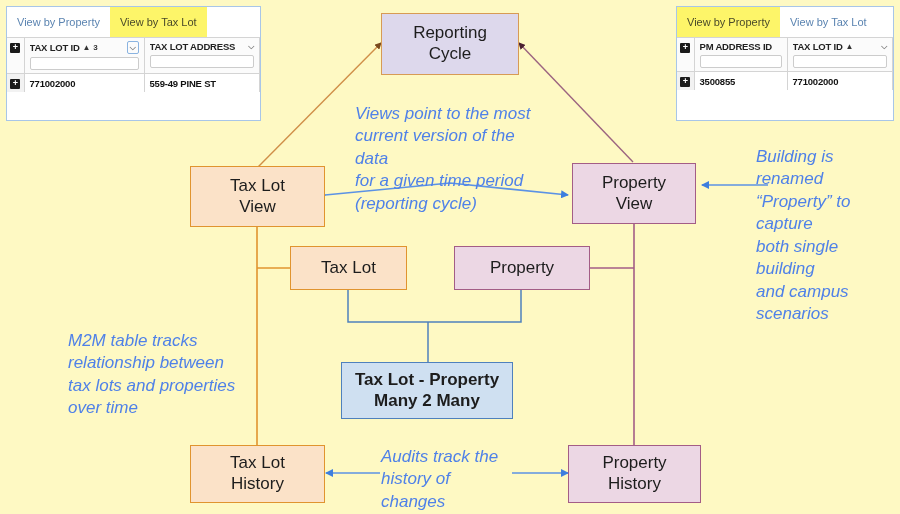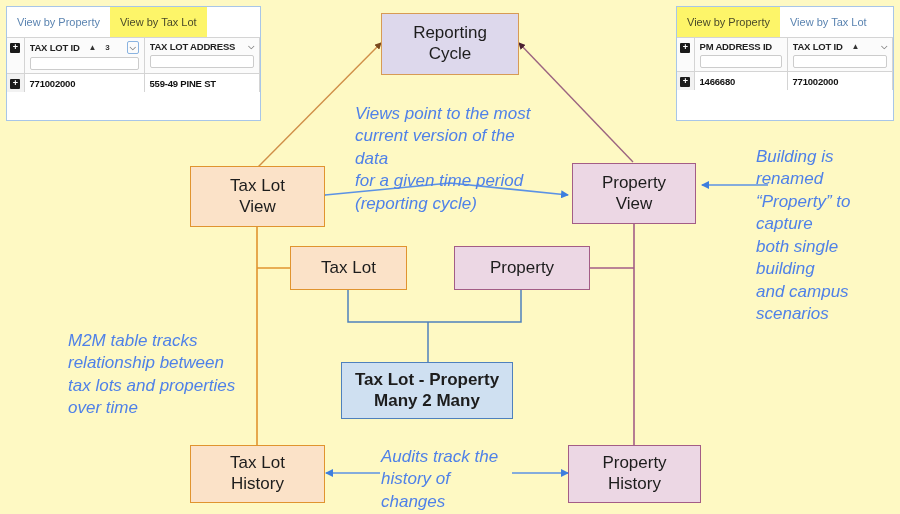--- a/index.html
+++ b/index.html
@@ -87,21 +87,21 @@
     font-weight: bold;
     color: #222;
     letter-spacing: -0.2px;
     white-space: nowrap;
   }
   .gcell.exp {
     width: 17px; padding: 3px 2px; text-align: center;
     background: #f2f2f2;
   }
   .gcell.hdr { background: #fbfbfb; vertical-align: top; }
-  .hdr-inner { display: flex; align-items: center; gap: 9px; }
+  .hdr-inner { display: flex; align-items: center; gap: 3px; }
   .hdr-txt { overflow: hidden; }
   .sortmark { color: #333; font-size: 8px; }
   .caret { color: #777; font-size: 8px; margin-left: auto; }
   .caret.boxed {
     border: 1px solid #8ab3e0; border-radius: 2px;
     padding: 0 2px; line-height: 11px;
   }
   .filterbox {
     margin-top: 3px;
     height: 13px;
@@ -275,19 +275,19 @@
             <span class="sortmark">▲</span>
             <span class="caret">⌵</span>
           </div>
           <div class="filterbox"></div>
         </div>
       </div>
       <div class="grow">
         <div class="gcell exp">
           <span class="plusico">+</span>
         </div>
-        <div class="gcell val">1466680</div>
+        <div class="gcell val">3500855</div>
         <div class="gcell val">771002000</div>
       </div>
     </div>
   </div>
 
 </div>
 
 </body></html>

